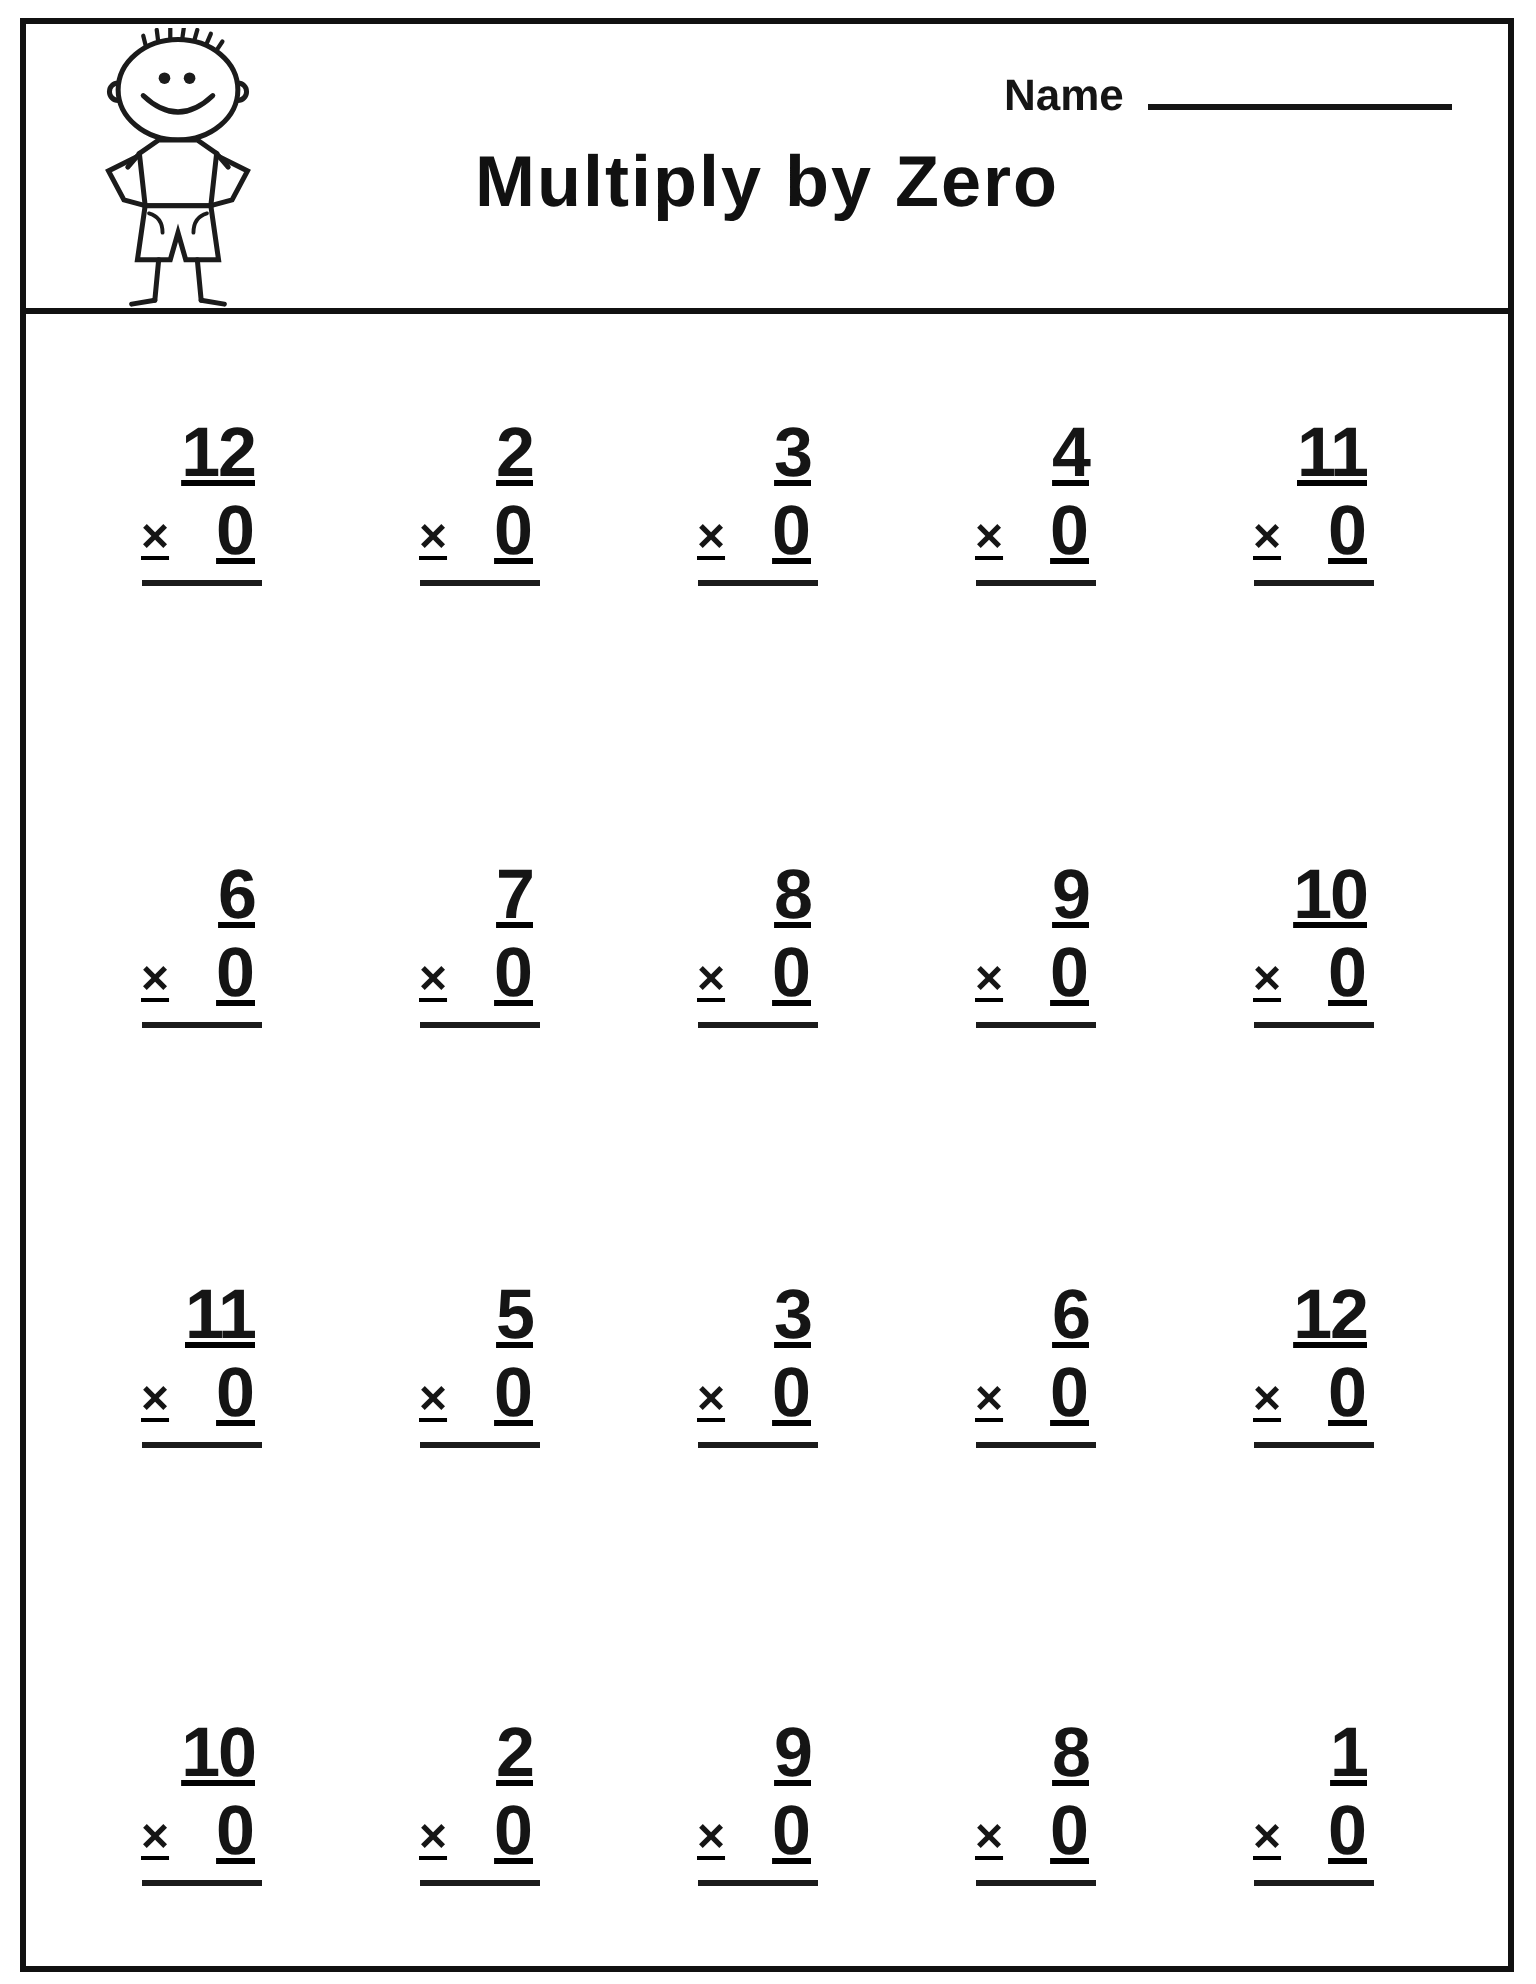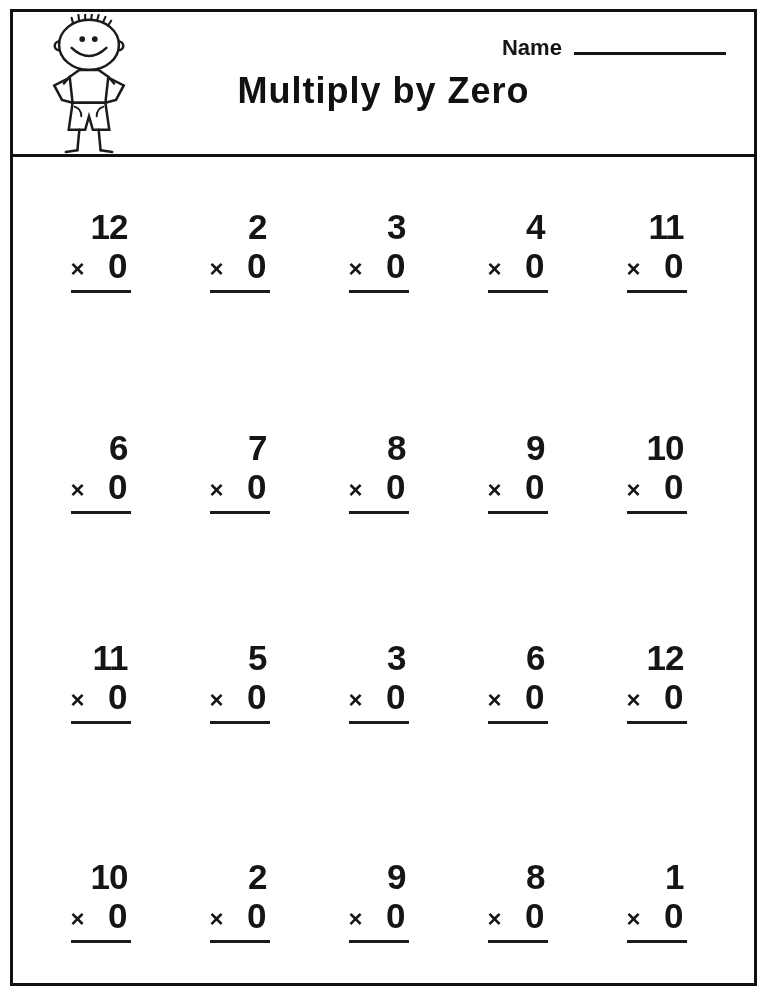--- a/index.html
+++ b/index.html
@@ -116,21 +116,21 @@
   .answer-line {
     margin-top: 7px;
     border-bottom: 3px solid #1b1b1b;
     height: 0;
     width: 100%;
   }
   
   .row-1 .cell { padding-top: 52px; }
   .row-2 .cell { padding-top: 66px; }
   .row-3 .cell { padding-top: 70px; }
-  .row-4 .cell { padding-top: 82px; }
+  .row-4 .cell { padding-top: 82px; text-decoration: underline; }
 </style>
 </head>
 <body>
 
 <div class="page">
   <div class="sheet">
 
     <div class="header">
 
       <div class="boy">

